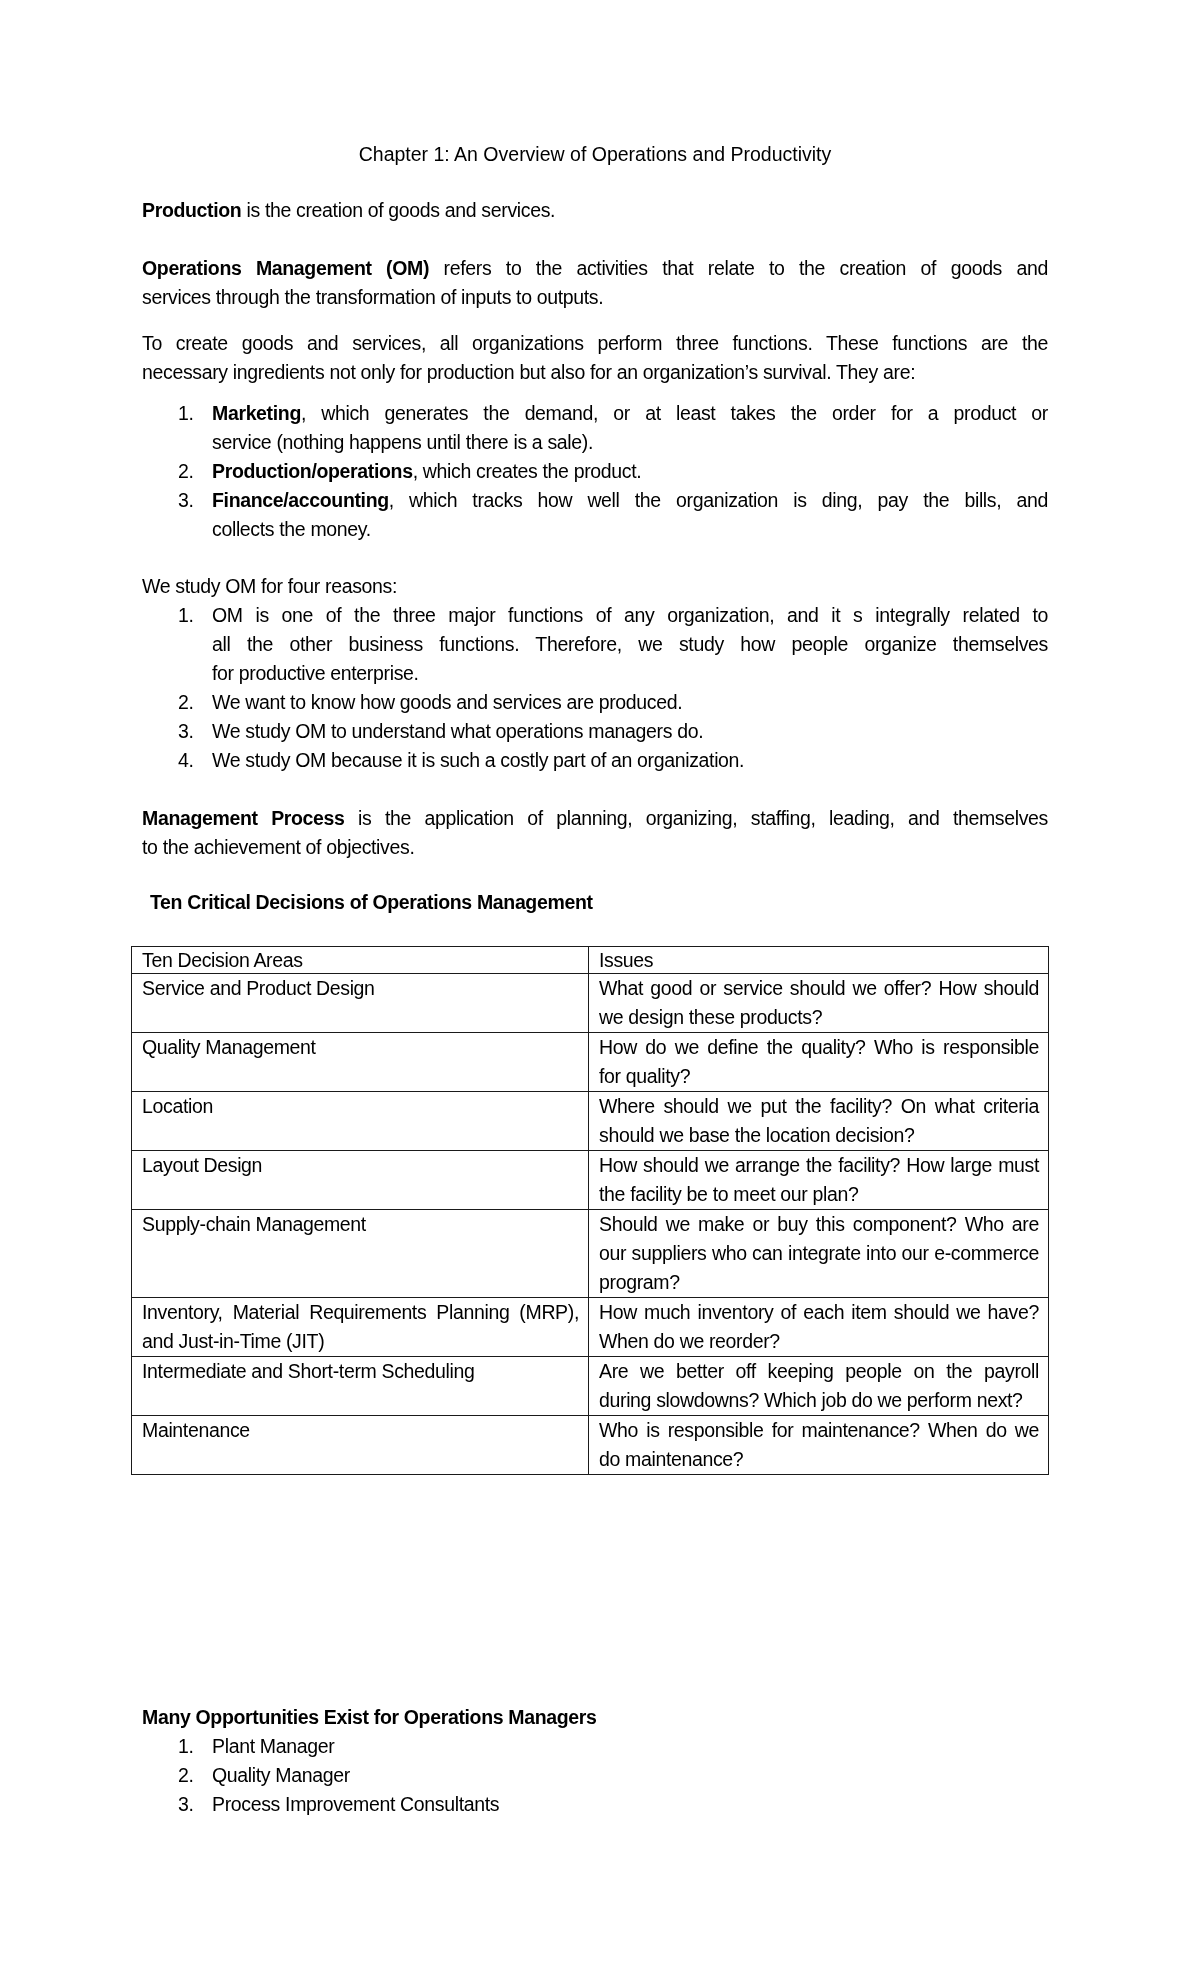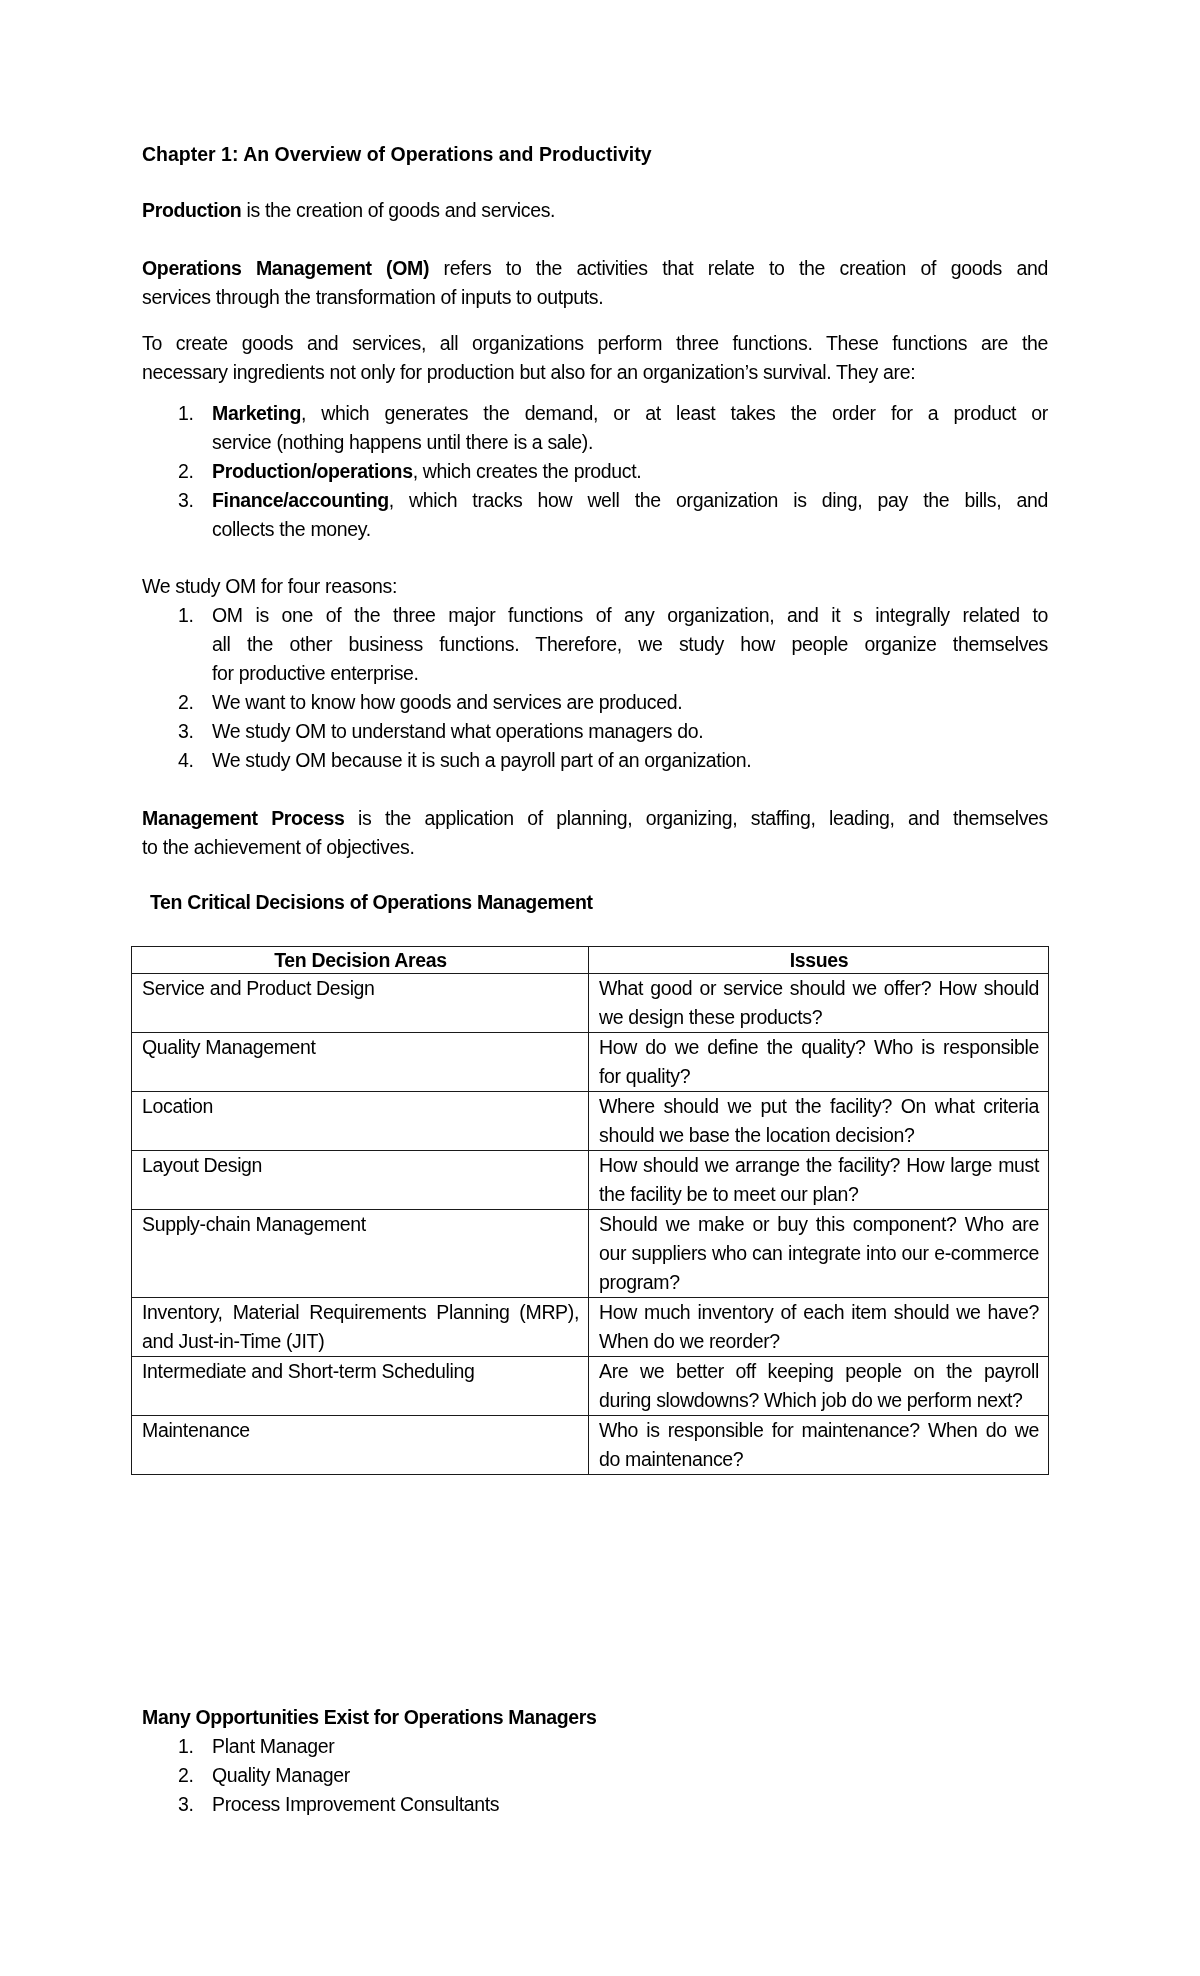--- a/index.html
+++ b/index.html
@@ -30,21 +30,22 @@
     .justify {
       text-align: justify;
       text-align-last: justify;
     }
     b { font-weight: bold; text-align: right; }
     .title {
       position: absolute;
       top: 140px;
       left: 0;
       width: 906px;
-      font-weight: bold;
+      text-align: center;
+      font-weight: normal;
       line-height: 29px;
     }
     .block {
       position: absolute;
       left: 0;
       width: 906px;
     }
     .para { letter-spacing: -0.35px; }
     ol.doc-list {
       list-style: none;
@@ -71,22 +72,22 @@
       table-layout: fixed;
       letter-spacing: -0.35px;
     }
     table.decisions th, table.decisions td {
       border: 1.5px solid #1a1a1a;
       vertical-align: top;
       line-height: 29px;
       padding: 0 9px 0 10px;
     }
     table.decisions th {
-      font-weight: bold;
-      text-align: center;
+      font-weight: normal;
+      text-align: left;
       height: 26px;
       line-height: 26px;
     }
     table.decisions td.area { text-align: justify; }
     table.decisions td.issue { text-align: justify; }
     col.c1 { width: 457px; }
     col.c2 { width: 460px; }
   </style>
 </head>
 <body>
@@ -143,21 +144,21 @@
       <li>
         <span class="num">2.</span>
         <div class="line">We want to know how goods and services are produced.</div>
       </li>
       <li>
         <span class="num">3.</span>
         <div class="line">We study OM to understand what operations managers do.</div>
       </li>
       <li>
         <span class="num">4.</span>
-        <div class="line">We study OM because it is such a payroll part of an organization.</div>
+        <div class="line">We study OM because it is such a costly part of an organization.</div>
       </li>
     </ol>
   </div>
 
   <div class="block para" style="top:804px;">
     <div class="line justify"><b>Management Process</b><span> is the application of planning, organizing, staffing, leading, and themselves</span></div>
     <div class="line">to the achievement of objectives.</div>
   </div>
 
   <div class="block para" style="top:888px;margin-left:8px;">

